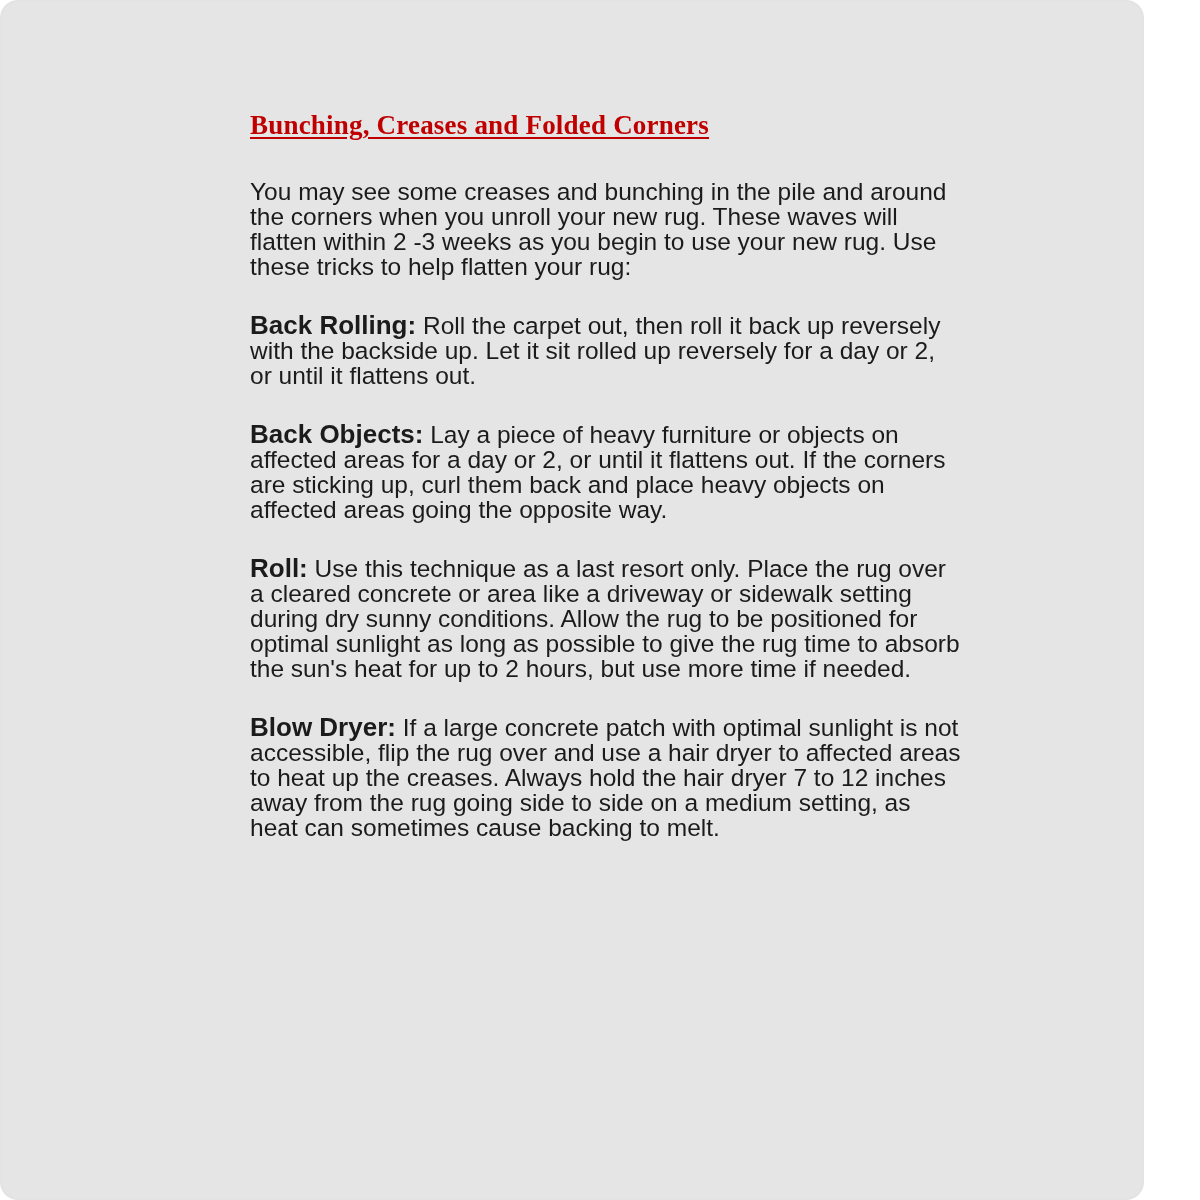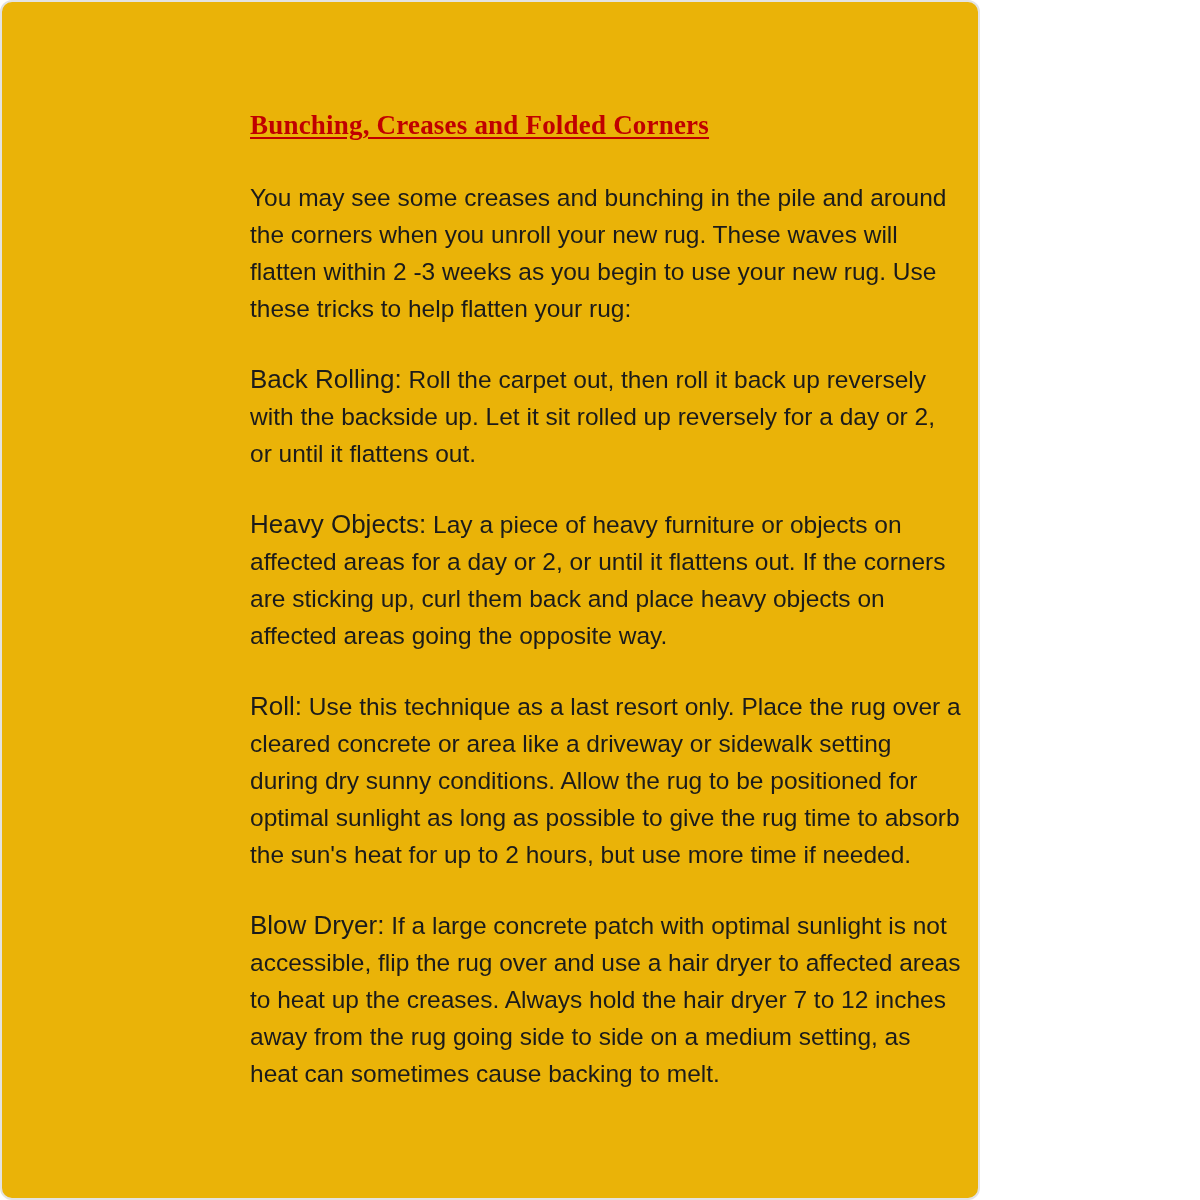--- a/index.html
+++ b/index.html
@@ -2,26 +2,26 @@
 <html><head>
 <meta charset="utf-8">
 <style>
   html, body {
     margin: 0;
     padding: 0;
     background: #ffffff;
   }
   .canvas {
     position: relative;
-    width: 980px;
+    width: 1144px;
     height: 1200px;
-    background: #eab308;
+    background: #e5e5e5;
     box-sizing: border-box;
     border: 2px solid #e3e3e3;
-    border-radius: 12px;
+    border-radius: 18px;
     overflow: hidden;
     font-family: "Liberation Sans", "DejaVu Sans", sans-serif;
   }
   .doc-content {
     position: absolute;
     left: 248px;
     top: 108px;
     width: 712px;
     color: #1b1b1b;
   }
@@ -30,49 +30,49 @@
     font-size: 27px;
     font-weight: bold;
     color: #c00000;
     text-decoration: underline;
     text-underline-offset: 3px;
     margin: 0 0 38px 0;
     letter-spacing: 0.2px;
   }
   .doc-paragraph {
     font-size: 24.5px;
-    line-height: 37px;
+    line-height: 25px;
     margin: 0 0 34px 0;
     color: #1b1b1b;
   }
   .doc-paragraph:last-child {
     margin-bottom: 4px;
   }
   .section-label {
-    font-weight: normal;
+    font-weight: bold;
     font-size: 26px;
   }
 </style>
 </head>
 <body>
 
 <div class="canvas">
   <div class="doc-content">
 
     <h1 class="doc-heading">Bunching, Creases and Folded Corners</h1>
 
     <p class="doc-paragraph">You may see some creases and bunching in the pile and around the corners when you unroll your new rug. These waves will flatten within 2 -3 weeks as you begin to use your new rug. Use these tricks to help flatten your rug:</p>
 
     <p class="doc-paragraph">
       <span class="section-label">Back Rolling:</span>
       <span>Roll the carpet out, then roll it back up reversely with the backside up. Let it sit rolled up reversely for a day or 2, or until it flattens out.</span>
     </p>
 
     <p class="doc-paragraph">
-      <span class="section-label">Heavy Objects:</span>
+      <span class="section-label">Back Objects:</span>
       <span>Lay a piece of heavy furniture or objects on affected areas for a day or 2, or until it flattens out. If the corners are sticking up, curl them back and place heavy objects on affected areas going the opposite way.</span>
     </p>
 
     <p class="doc-paragraph">
       <span class="section-label">Roll:</span>
       <span>Use this technique as a last resort only. Place the rug over a cleared concrete or area like a driveway or sidewalk setting during dry sunny conditions. Allow the rug to be positioned for optimal sunlight as long as possible to give the rug time to absorb the sun's heat for up to 2 hours, but use more time if needed.</span>
     </p>
 
     <p class="doc-paragraph">
       <span class="section-label">Blow Dryer:</span>

